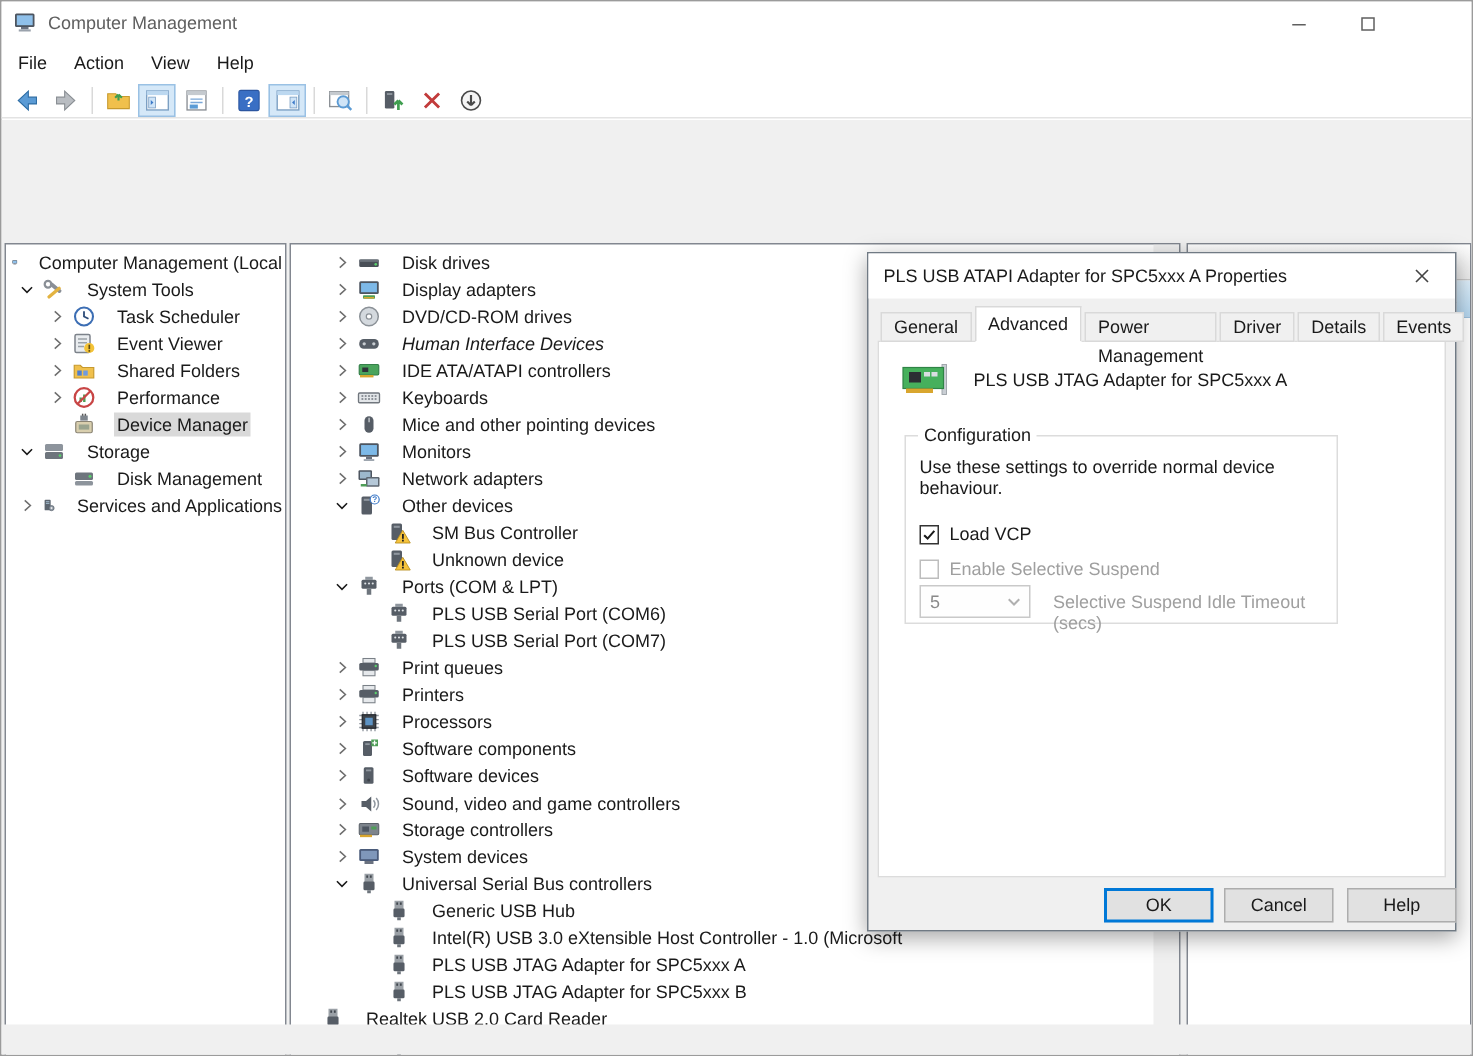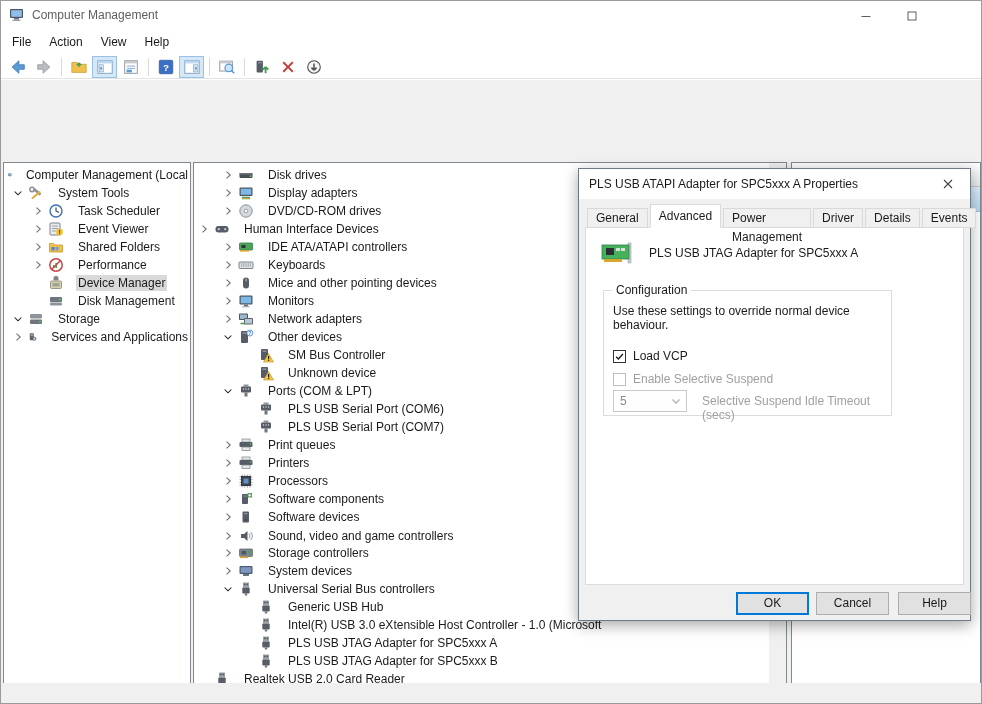--- a/index.html
+++ b/index.html
@@ -489,37 +489,37 @@
             </svg>
             <span class="tlabel">Performance</span>
           </div>
           <div class="trow" style="padding-left: 24px;">
             <div class="chev"></div>
             <svg width="16" height="16">
               <use href="#i-device-manager"></use>
             </svg>
             <span class="tlabel sel">Device Manager</span>
           </div>
+          <div class="trow" style="padding-left: 4px;">
+            <div class="chev">
+              <svg width="12" height="12">
+                <use href="#i-chevron-down"></use>
+              </svg>
+            </div>
+            <svg width="16" height="16">
+              <use href="#i-storage"></use>
+            </svg>
+            <span class="tlabel">Storage</span>
+          </div>
           <div class="trow" style="padding-left: 24px;">
             <div class="chev"></div>
             <svg width="16" height="16">
               <use href="#i-disk-management"></use>
             </svg>
             <span class="tlabel">Disk Management</span>
-          </div>
-          <div class="trow" style="padding-left: 4px;">
-            <div class="chev">
-              <svg width="12" height="12">
-                <use href="#i-chevron-down"></use>
-              </svg>
-            </div>
-            <svg width="16" height="16">
-              <use href="#i-storage"></use>
-            </svg>
-            <span class="tlabel">Storage</span>
           </div>
           <div class="trow" style="padding-left: 4px;">
             <div class="chev">
               <svg width="12" height="12">
                 <use href="#i-chevron-right"></use>
               </svg>
             </div>
             <svg width="16" height="16">
               <use href="#i-services"></use>
             </svg>
@@ -557,21 +557,21 @@
             <div class="chev">
               <svg width="12" height="12">
                 <use href="#i-chevron-right"></use>
               </svg>
             </div>
             <svg width="16" height="16">
               <use href="#i-dvd-drive"></use>
             </svg>
             <span class="tlabel">DVD/CD-ROM drives</span>
           </div>
-          <div class="trow" style="">
+          <div class="trow" style="padding-left: 24px; font-style: italic;">
             <div class="chev">
               <svg width="12" height="12">
                 <use href="#i-chevron-right"></use>
               </svg>
             </div>
             <svg width="16" height="16">
               <use href="#i-hid"></use>
             </svg>
             <span class="tlabel">Human Interface Devices</span>
           </div>

